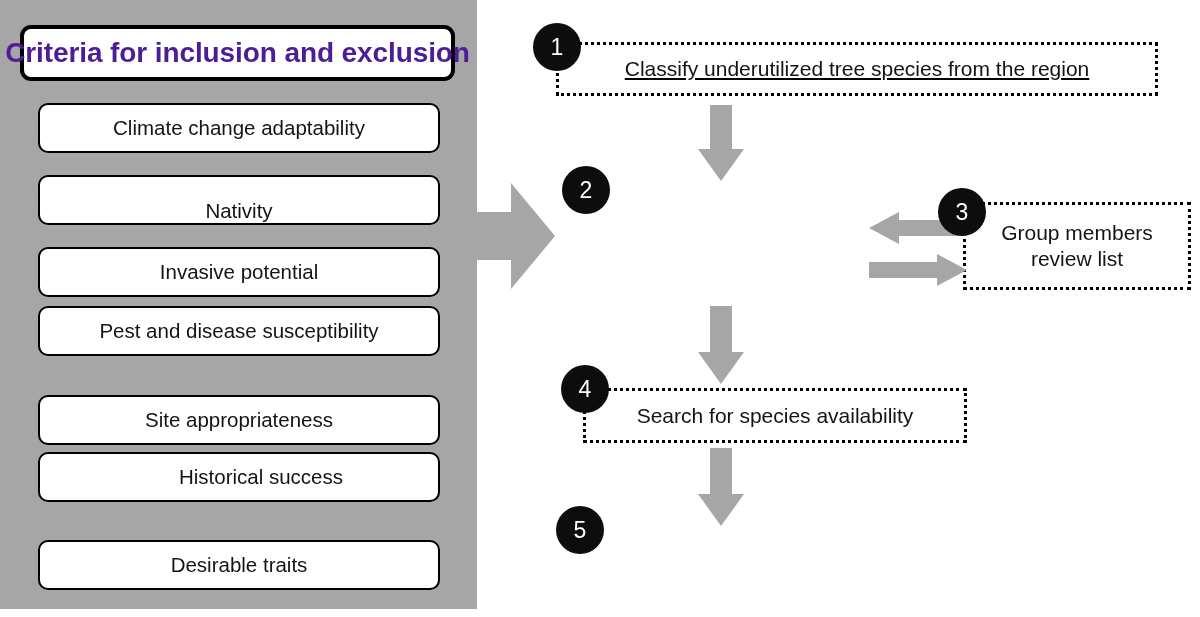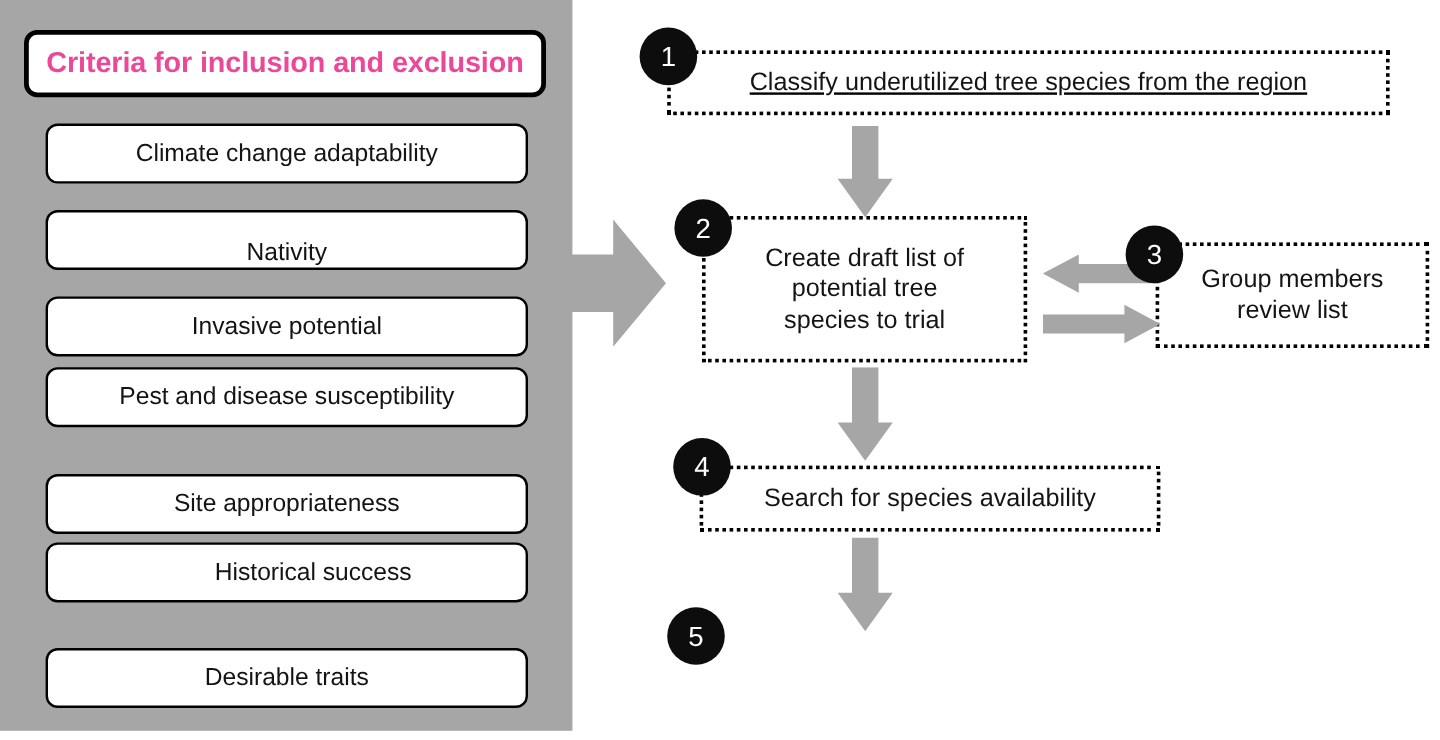--- a/index.html
+++ b/index.html
@@ -35,23 +35,23 @@
     height: 56px;
     background: #ffffff;
     border: 4px solid #000000;
     border-radius: 11px;
     box-sizing: border-box;
     display: flex;
     align-items: center;
     justify-content: center;
   }
   .criteria-title-box span {
-    font-size: 24px;
+    font-size: 28px;
     font-weight: bold;
-    color: #ec4899;
+    color: #4c1d95;
     letter-spacing: -0.1px;
     white-space: nowrap;
   }
   .criteria-item-box {
     position: absolute;
     left: 38px;
     width: 402px;
     height: 50px;
     background: #ffffff;
     border: 2.6px solid #000000;
@@ -171,25 +171,20 @@
   <div class="step-circle" style="left:533px; top:23px;">
     <span>1</span>
   </div>
 
   <div class="conn-arrow" style="left:698px; top:105px; width:46px; height:76px;">
     <svg width="46" height="76" viewBox="0 0 46 76" xmlns="http://www.w3.org/2000/svg">
       <polygon points="12,0 34,0 34,44 46,44 23,76 0,44 12,44" fill="#a6a6a6"></polygon>
     </svg>
   </div>
 
-  <div class="flow-box multiline" style="left:585px; top:180px; width:271px; height:122px;">
-    <span class="flow-label">Create draft list of
-potential tree
-species to trial</span>
-  </div>
   <div class="step-circle" style="left:562px; top:166px;">
     <span>2</span>
   </div>
 
   <div class="conn-arrow" style="left:869px; top:212px; width:98px; height:32px;">
     <svg width="98" height="32" viewBox="0 0 98 32" xmlns="http://www.w3.org/2000/svg">
       <polygon points="0,16 30,0 30,8 98,8 98,24 30,24 30,32" fill="#a6a6a6"></polygon>
     </svg>
   </div>
   <div class="conn-arrow" style="left:869px; top:254px; width:98px; height:32px;">

